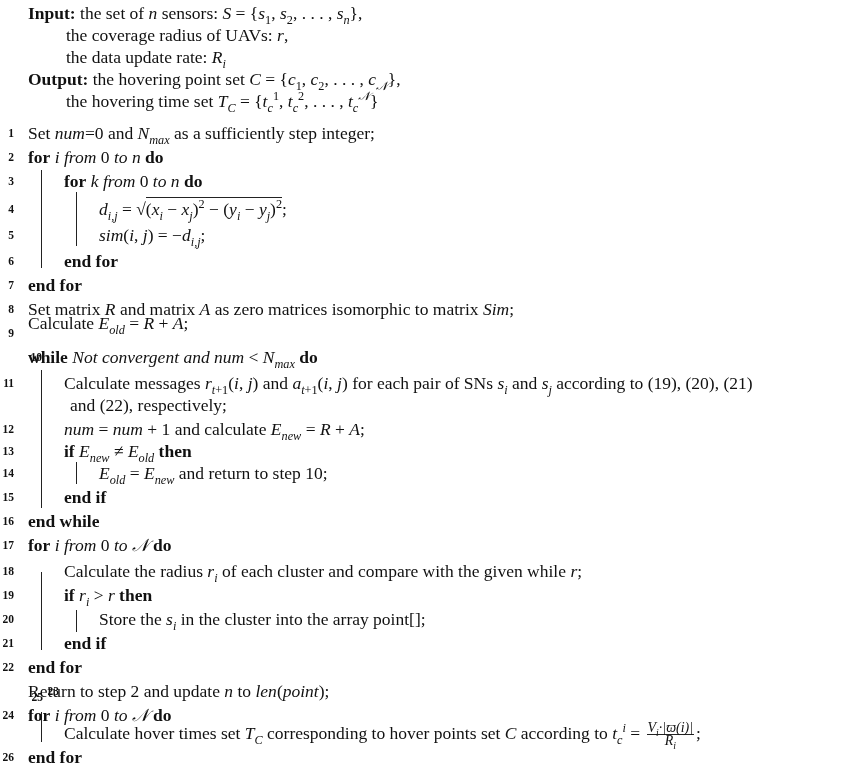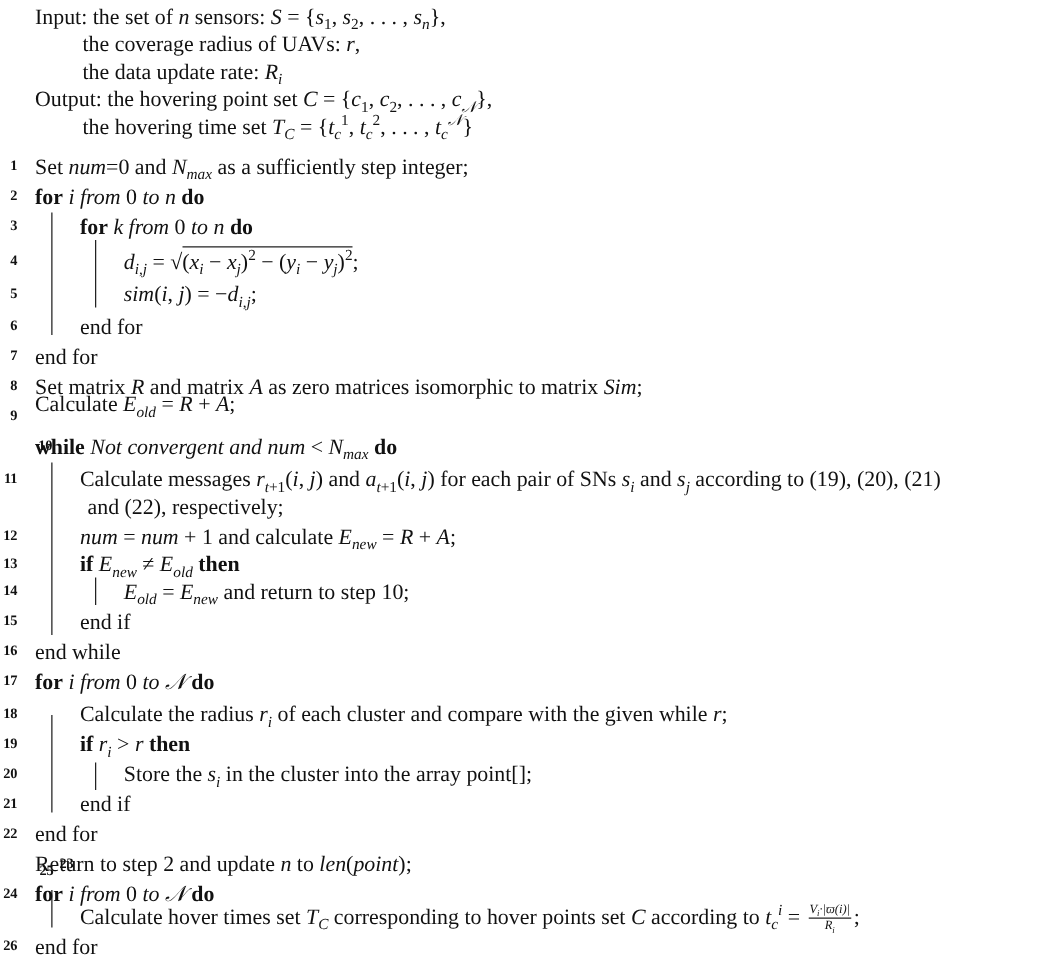--- a/index.html
+++ b/index.html
@@ -3,24 +3,24 @@
 <meta charset="utf-8">
 <style>
   html, body { margin:0; padding:0; background:#ffffff; }
   body {
     width:848px; height:768px; position:relative; overflow:hidden;
     font-family:"Liberation Serif","DejaVu Serif",serif;
     color:#111; font-size:17.5px;
   }
   .line { position:absolute; white-space:nowrap; line-height:22px; }
   .ln { position:absolute; left:0; width:14px; text-align:right; font-size:11.5px; font-weight:bold; line-height:22px; }
-  .b { font-weight:normal; }
+  .b { font-weight:bold; }
   sub, sup { font-size:70%; line-height:0; }
   .bar { position:absolute; width:1.3px; background:#222; }
-  .frac { display:inline-block; vertical-align:middle; text-align:center; font-size:10px; font-style:italic; line-height:12px; margin:0 2px; }
+  .frac { display:inline-block; vertical-align:middle; text-align:center; font-size:14px; font-style:italic; line-height:12px; margin:0 2px; }
   .frac .num { border-bottom:1px solid #222; padding:0 1px; }
   .sqrt { border-top:1.3px solid #222; padding-top:1px; }
 </style>
 </head>
 <body>
 
 <div class="line" style="left:28px;top:2px;">
   <span class="b">Input:</span>
   the set of <i>n</i> sensors: <i>S</i> = {<i>s</i><sub>1</sub>, <i>s</i><sub>2</sub>, . . . , <i>s</i><sub><i>n</i></sub>},
 </div>

